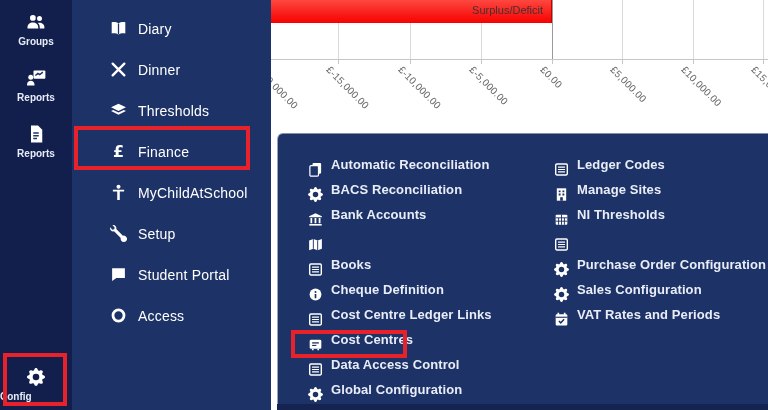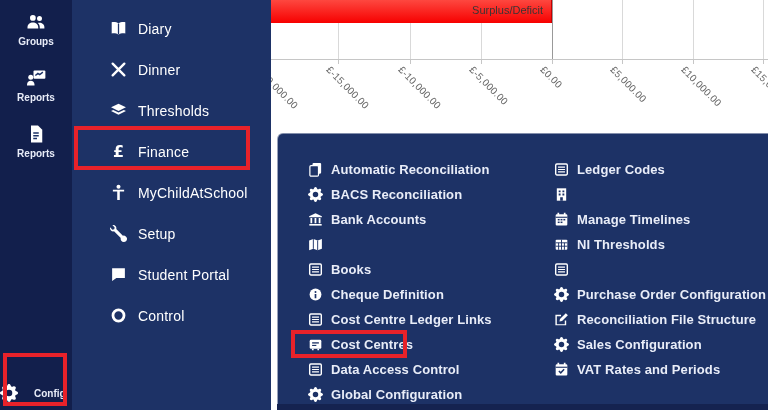--- a/index.html
+++ b/index.html
@@ -29,37 +29,37 @@
 
   
   .ic{width:15px;height:15px;fill:currentColor;display:block}
   .icon-cell{flex:0 0 auto;display:flex;align-items:center;justify-content:center;color:#fff}
 
   
   .sidebar{position:absolute;left:0;top:0;width:72px;height:410px;background:var(--sidebar-bg);color:var(--text-white)}
   .side-item{width:72px;padding-top:12px;height:56px;display:flex;flex-direction:column;align-items:center;gap:4px;cursor:pointer}
   .side-item .ic{width:20px;height:20px}
   .side-label{font-size:10px;font-weight:700;color:#e8ecf8}
-  .side-bottom{position:absolute;left:0;bottom:8px;width:72px;display:flex;flex-direction:row;align-items:center;gap:16px;cursor:pointer}
+  .side-bottom{position:absolute;left:0;bottom:8px;width:72px;display:flex;flex-direction:column;gap:5px;cursor:pointer}
   .side-bottom .ic{width:18px;height:18px}
 
   
   .menu{position:absolute;left:72px;top:0;width:199px;height:410px;background:var(--menu-bg);padding-top:8px}
   .menu-item{height:41px;display:flex;align-items:center;padding-left:38px;gap:11px;color:var(--text-white);cursor:pointer}
   .menu-item .ic{width:17px;height:17px}
   .menu-label{font-size:14px;font-weight:400;letter-spacing:.2px}
 
   
   .flyout{position:absolute;left:277px;top:133px;width:491px;height:271px;background:var(--flyout-bg);
           border-radius:6px 0 0 0;border-left:1px solid rgba(255,255,255,.55);border-top:1px solid rgba(255,255,255,.45);
           display:flex}
   .fly-col{list-style:none;padding-top:23px}
   .fly-col.left{width:276px;padding-left:30px}
   .fly-col.right{flex:1}
-  .fly-item{height:25px;display:flex;align-items:center;gap:8px;color:var(--flyout-text);cursor:pointer}
+  .fly-item{height:25px;display:flex;gap:8px;color:var(--flyout-text);cursor:pointer}
   .fly-label{font-size:13px;font-weight:600;letter-spacing:.1px;white-space:nowrap}
 
   .bottom-strip{position:absolute;left:277px;top:404px;width:491px;height:6px;background:var(--strip-bg)}
 
   
   .hl{position:absolute;border:4px solid var(--highlight-red);pointer-events:none}
   .hl-finance{left:74px;top:126px;width:176px;height:44px}
   .hl-costcentres{left:291px;top:330px;width:116px;height:28px}
   .hl-config{left:3px;top:353px;width:64px;height:53px}
 </style>
@@ -298,21 +298,21 @@
           </svg>
         </span>
       <span class="menu-label">Student Portal</span>
     </div>
     <div class="menu-item">
       <span class="icon-cell">
           <svg class="ic" viewBox="0 0 16 16" aria-hidden="true">
             <use href="#i-circle"></use>
           </svg>
         </span>
-      <span class="menu-label">Control</span>
+      <span class="menu-label">Access</span>
     </div>
   </nav>
 
   <div class="flyout">
     <ul class="fly-col left">
       <li class="fly-item">
         <span class="icon-cell">
             <svg class="ic" viewBox="0 0 16 16" aria-hidden="true">
               <use href="#i-copy"></use>
             </svg>
@@ -399,28 +399,21 @@
             </svg>
           </span>
         <span class="fly-label">Ledger Codes</span>
       </li>
       <li class="fly-item">
         <span class="icon-cell">
             <svg class="ic" viewBox="0 0 16 16" aria-hidden="true">
               <use href="#i-building"></use>
             </svg>
           </span>
-      </li>
-      <li class="fly-item">
-        <span class="icon-cell">
-            <svg class="ic" viewBox="0 0 16 16" aria-hidden="true">
-              <use href="#i-calendar"></use>
-            </svg>
-          </span>
-        <span class="fly-label">Manage Timelines</span>
+        <span class="fly-label">Manage Sites</span>
       </li>
       <li class="fly-item">
         <span class="icon-cell">
             <svg class="ic" viewBox="0 0 16 16" aria-hidden="true">
               <use href="#i-table"></use>
             </svg>
           </span>
         <span class="fly-label">NI Thresholds</span>
       </li>
       <li class="fly-item">
@@ -430,28 +423,20 @@
             </svg>
           </span>
       </li>
       <li class="fly-item">
         <span class="icon-cell">
             <svg class="ic" viewBox="0 0 16 16" aria-hidden="true">
               <use href="#i-gear"></use>
             </svg>
           </span>
         <span class="fly-label">Purchase Order Configuration</span>
-      </li>
-      <li class="fly-item">
-        <span class="icon-cell">
-            <svg class="ic" viewBox="0 0 16 16" aria-hidden="true">
-              <use href="#i-pencil-square"></use>
-            </svg>
-          </span>
-        <span class="fly-label">Reconciliation File Structure</span>
       </li>
       <li class="fly-item">
         <span class="icon-cell">
             <svg class="ic" viewBox="0 0 16 16" aria-hidden="true">
               <use href="#i-gear"></use>
             </svg>
           </span>
         <span class="fly-label">Sales Configuration</span>
       </li>
       <li class="fly-item">

